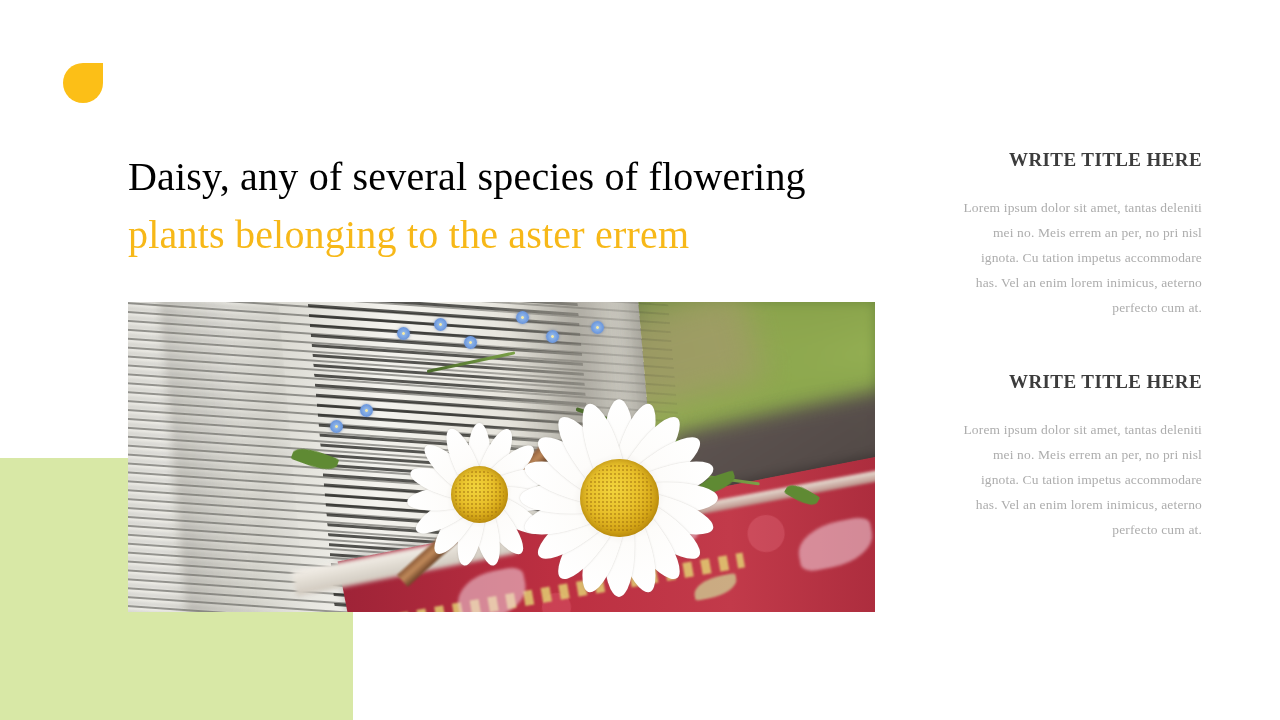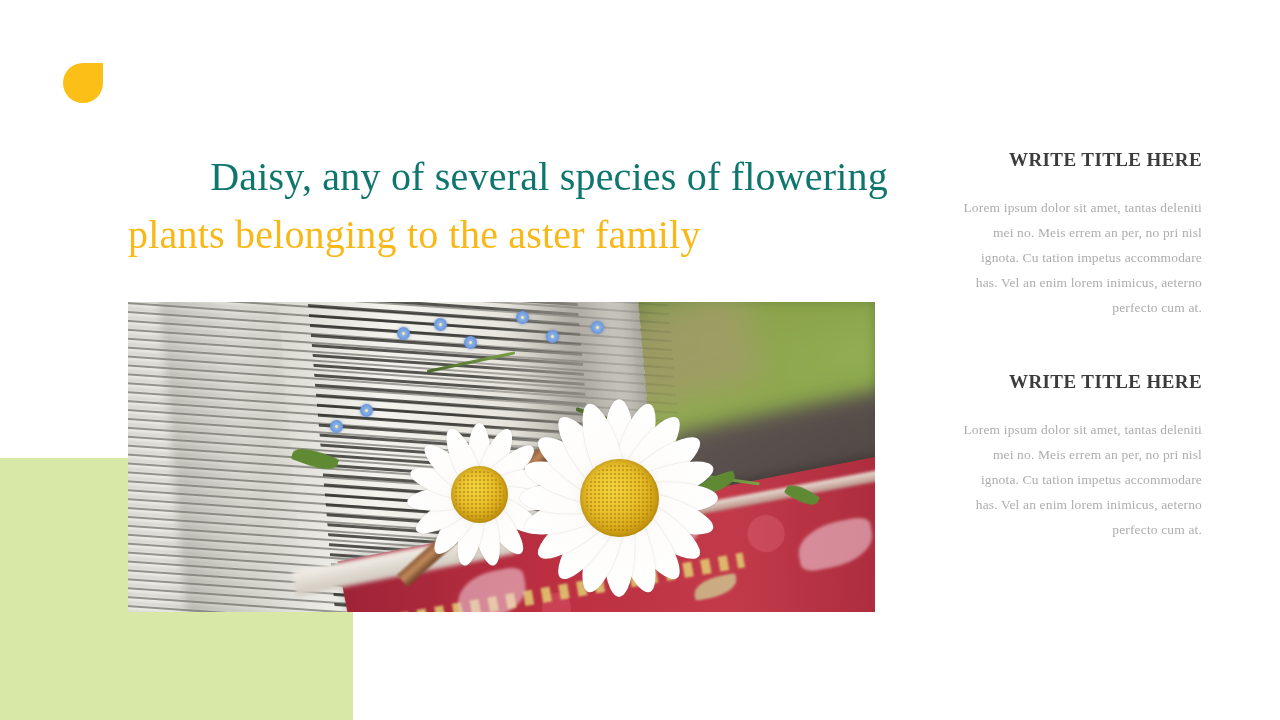--- a/index.html
+++ b/index.html
@@ -46,21 +46,21 @@
     position: absolute;
     left: 128px;
     top: 148px;
     width: 760px;
     font-family: "Liberation Serif", "DejaVu Serif", serif;
     font-size: 40px;
     line-height: 58px;
     letter-spacing: 0.2px;
     white-space: nowrap;
   }
-  .headline-line-1 { color: #0f766e; display: block; text-align: right; }
+  .headline-line-1 { color: #000000; display: block; }
   .headline-line-2 { color: #F7B818; display: block; }
 
   
   .photo {
     position: absolute;
     left: 128px;
     top: 302px;
     width: 747px;
     height: 310px;
     overflow: hidden;
@@ -346,21 +346,21 @@
 <body>
 
 <div class="slide">
 
   <div class="deco-drop"></div>
 
   <div class="deco-green-rect"></div>
 
   <div class="headline">
     <span class="headline-line-1">Daisy, any of several species of flowering</span>
-    <span class="headline-line-2">plants belonging to the aster family</span>
+    <span class="headline-line-2">plants belonging to the aster errem</span>
   </div>
 
   <div class="photo">
     <div class="photo-inner">
 
       <div class="bg-grass"></div>
       <div class="bg-dark-bar"></div>
       <div class="bg-tan"></div>
       <div class="table-dark"></div>
 

